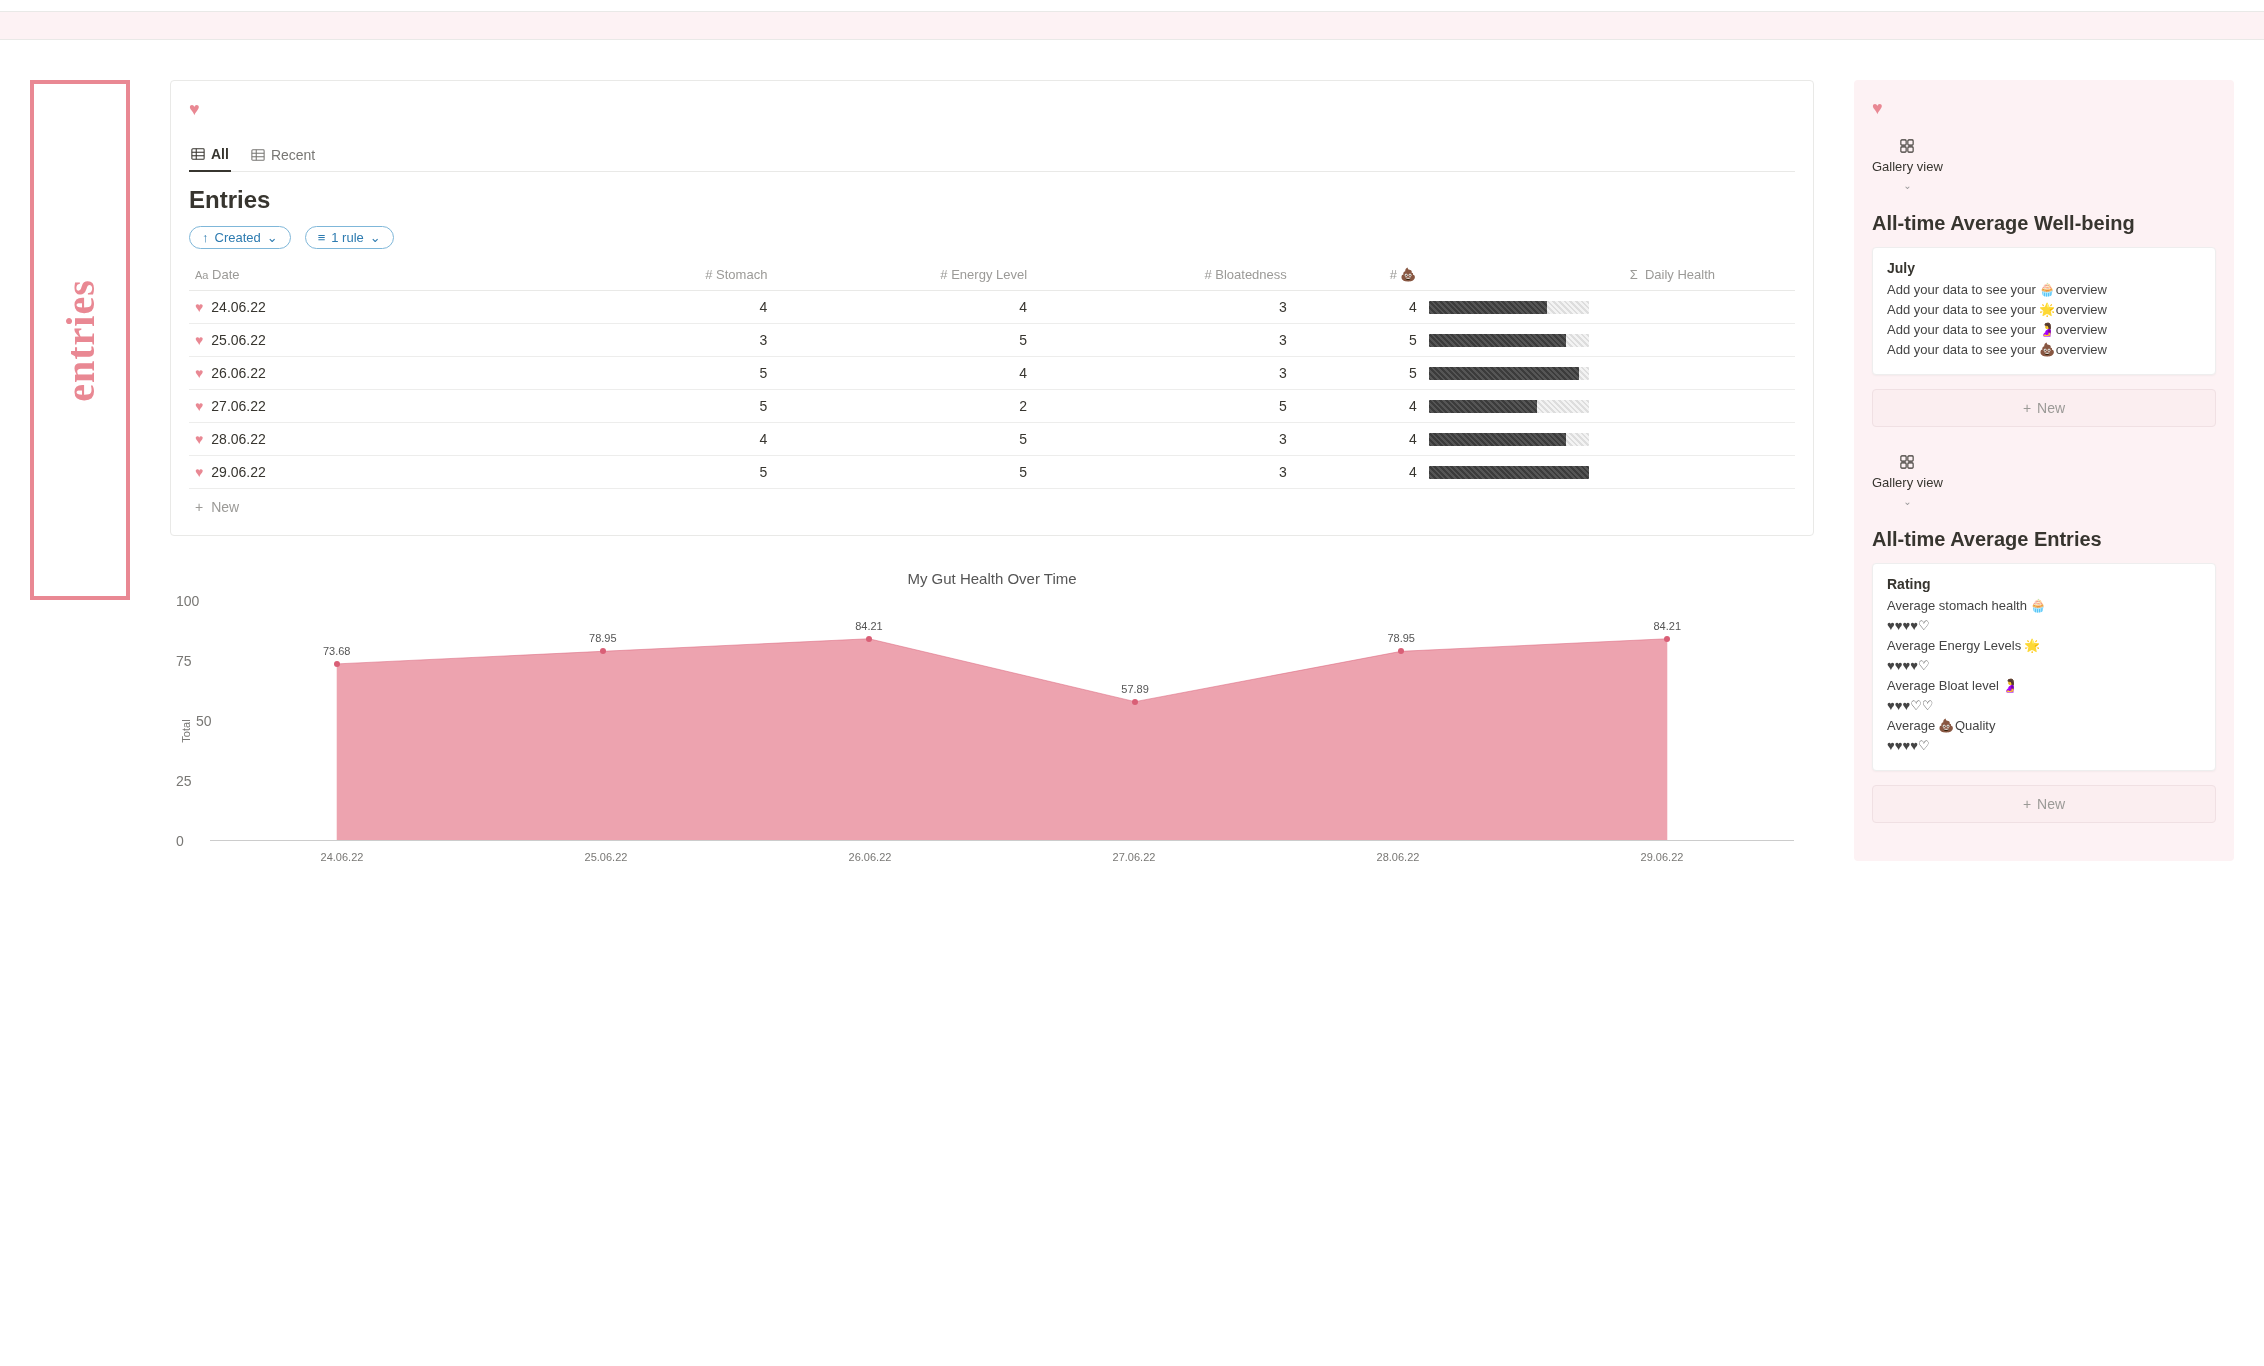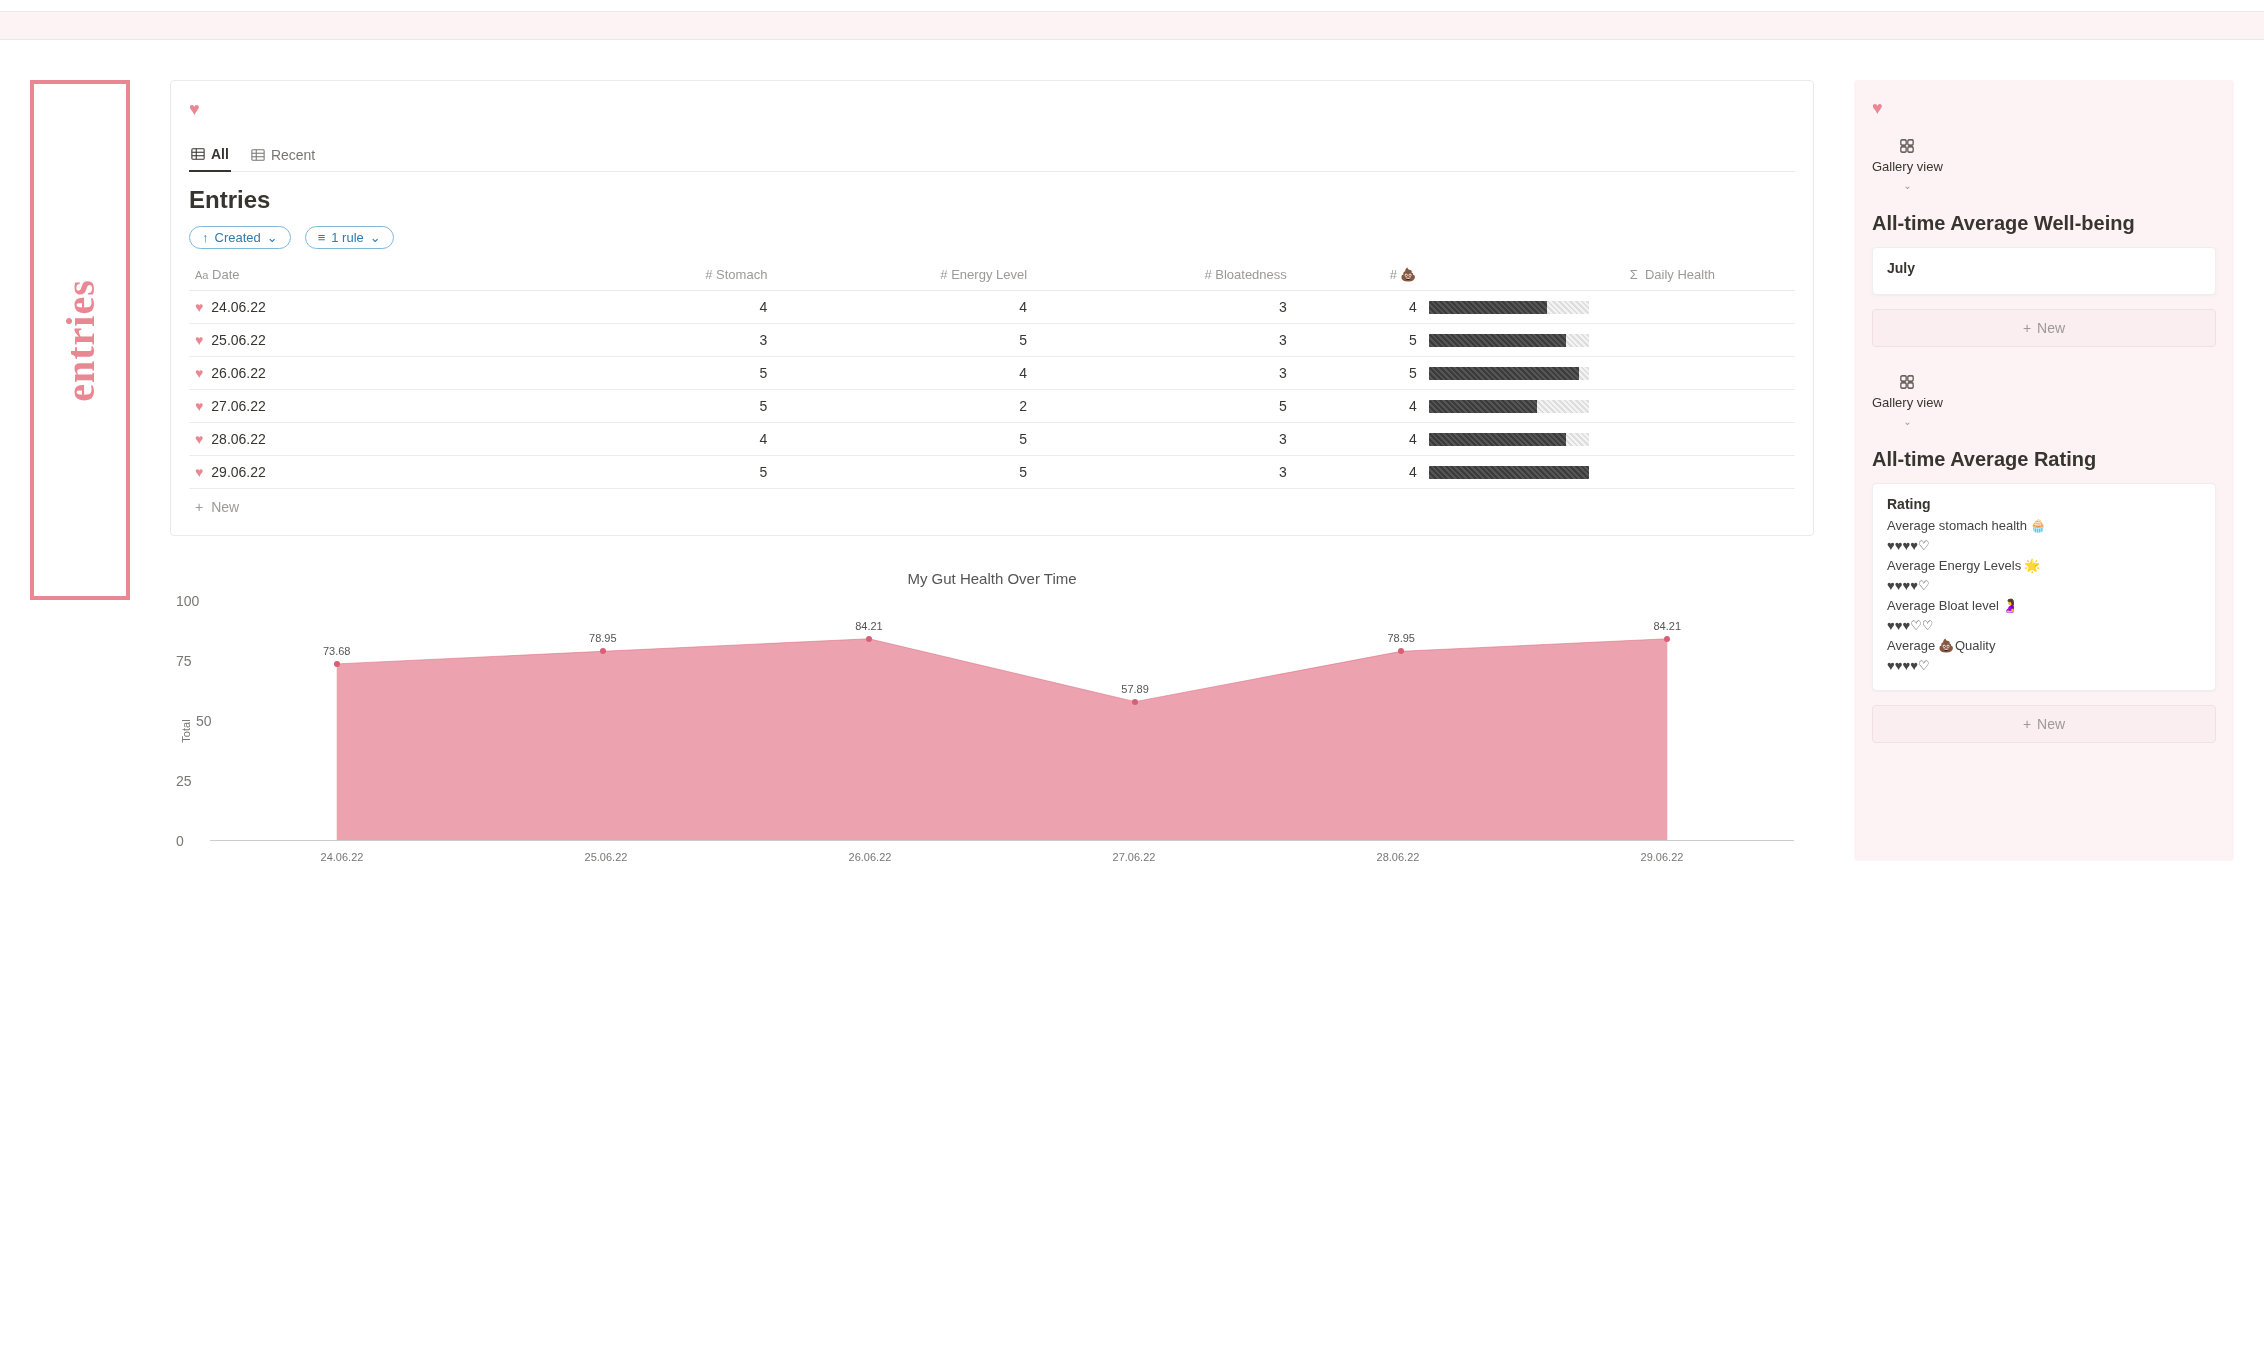--- a/index.html
+++ b/index.html
@@ -429,40 +429,46 @@
             <rect x="9" y="9" width="6" height="6" rx="1" fill="none" stroke="currentColor" stroke-width="1.2"></rect>
           </svg>
       </span>
       <span>Gallery view</span>
       <span style="font-size:10px;color:#999">⌄</span>
     </div>
 
     <div class="side-title">All-time Average Well-being</div>
     <div class="side-card">
       <div class="hdr">July</div>
+      <div id="wellbeing-lines">
+          <div class="line">Add your data to see your 🧁overview</div>
+          <div class="line">Add your data to see your 🌟overview</div>
+          <div class="line">Add your data to see your 🤰overview</div>
+          <div class="line">Add your data to see your 💩overview</div>
+        </div>
     </div>
     <div class="side-new">
       <span>+</span>
       <span>New</span>
     </div>
 
     <div class="gallery-pill">
       <span class="icon-sm">
         <svg viewBox="0 0 16 16">
             <rect x="1" y="1" width="6" height="6" rx="1" fill="none" stroke="currentColor" stroke-width="1.2"></rect>
             <rect x="9" y="1" width="6" height="6" rx="1" fill="none" stroke="currentColor" stroke-width="1.2"></rect>
             <rect x="1" y="9" width="6" height="6" rx="1" fill="none" stroke="currentColor" stroke-width="1.2"></rect>
             <rect x="9" y="9" width="6" height="6" rx="1" fill="none" stroke="currentColor" stroke-width="1.2"></rect>
           </svg>
       </span>
       <span>Gallery view</span>
       <span style="font-size:10px;color:#999">⌄</span>
     </div>
 
-    <div class="side-title">All-time Average Rating</div>
+    <div class="side-title">All-time Average Entries</div>
     <div class="side-card">
       <div class="hdr">Rating</div>
       <div id="rating-items">
           <div class="line">Average stomach health 🧁</div>
           <div class="line">♥♥♥♥♡</div>
           <div class="line">Average Energy Levels 🌟</div>
           <div class="line">♥♥♥♥♡</div>
           <div class="line">Average Bloat level 🤰</div>
           <div class="line">♥♥♥♡♡</div>
           <div class="line">Average 💩Quality</div>

